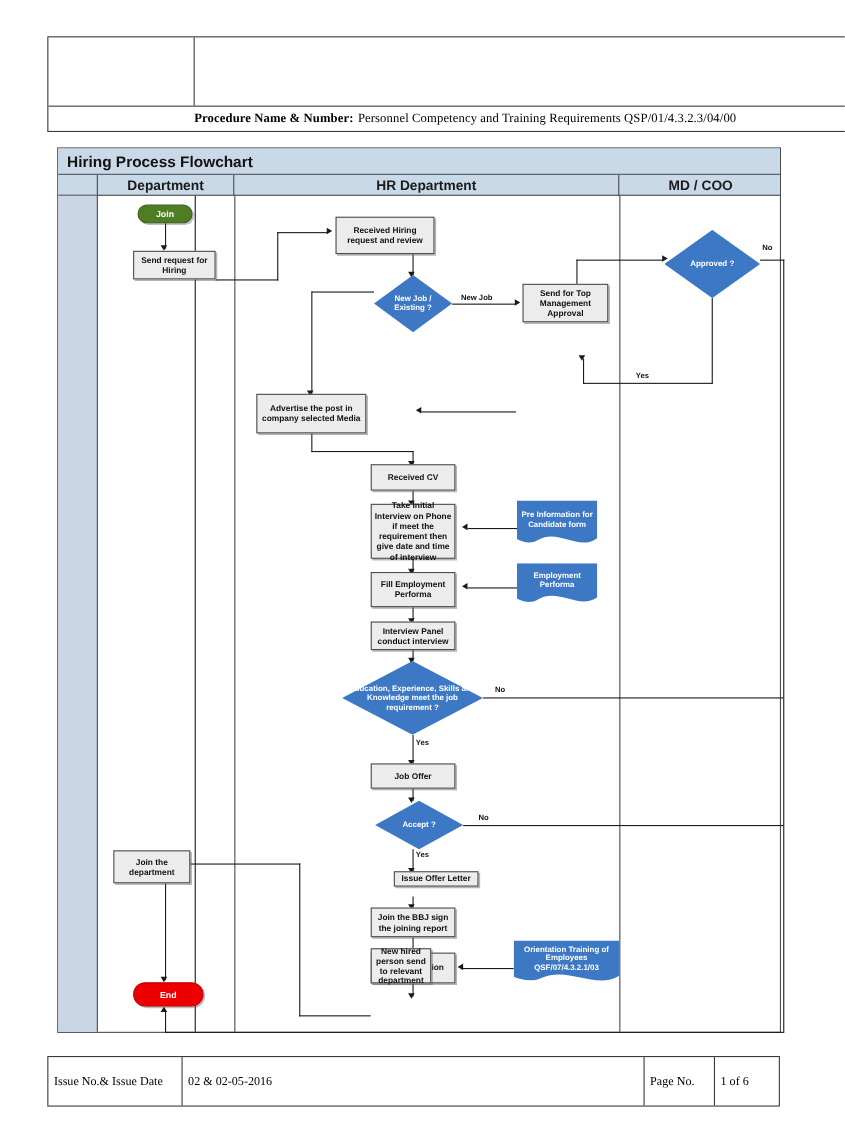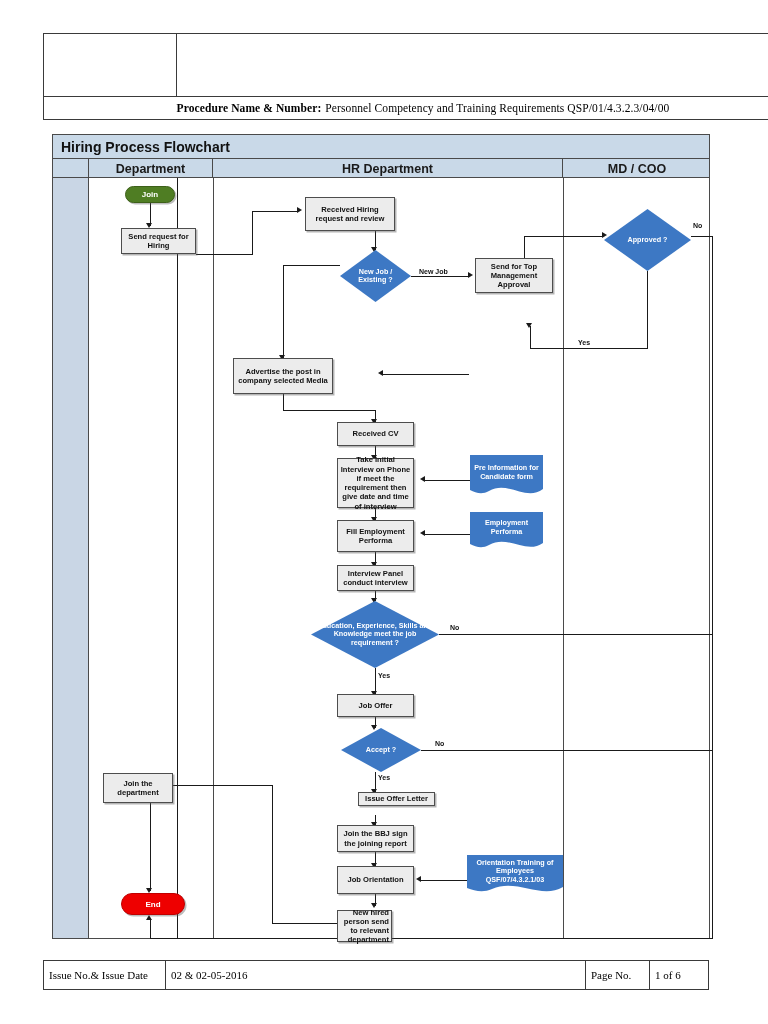--- a/index.html
+++ b/index.html
@@ -123,21 +123,21 @@
   .lnv{width:1.2px;}
   .arr{position:absolute;width:0;height:0;}
   .arr-d{border-left:3.6px solid transparent;border-right:3.6px solid transparent;border-top:5.4px solid #1a1a1a;}
   .arr-u{border-left:3.6px solid transparent;border-right:3.6px solid transparent;border-bottom:5.4px solid #1a1a1a;}
   .arr-l{border-top:3.6px solid transparent;border-bottom:3.6px solid transparent;border-right:5.4px solid #1a1a1a;}
   .arr-r{border-top:3.6px solid transparent;border-bottom:3.6px solid transparent;border-left:5.4px solid #1a1a1a;}
   .elabel{position:absolute;font-size:7px;font-weight:bold;color:#111;white-space:nowrap;}
 
   
   .ftr{
-    position:absolute;left:43px;top:960px;width:666px;height:30px;
+    position:absolute;left:43px;top:960px;width:666px;height:46px;
     border:1.4px solid #3a3a3a;box-sizing:border-box;
     font-family:"Liberation Serif", serif;font-size:11px;color:#000;
   }
   .ftr-c{position:absolute;top:0;height:100%;display:flex;align-items:center;
     box-sizing:border-box;padding:0 5px;}
   .fc1{left:0;width:122px;border-right:1.4px solid #3a3a3a;}
   .fc2{left:122px;width:420px;border-right:1.4px solid #3a3a3a;text-align:right;}
   .fc3{left:542px;width:64px;border-right:1.4px solid #3a3a3a;}
   .fc4{left:606px;right:0;}
 </style>
@@ -339,21 +339,21 @@
 
       <div class="node proc" style="left:284px;top:688px;width:77px;height:28px;">Job Orientation</div>
 
       <div class="docsh" style="left:414px;top:677px;width:96px;height:43px;">
         <svg viewBox="0 0 96 43" preserveAspectRatio="none">
           <path d="M0,0 H96 V32 C74,45 50,23 25,34 C16,38 8,36 0,33 Z" fill="#3d78c4"></path>
         </svg>
         <div class="dtxt">Orientation Training of Employees QSF/07/4.3.2.1/03</div>
       </div>
 
-      <div class="node proc" style="left:284px;top:732px;width:55px;height:32px;text-align:right;">New hired person send to relevant department</div>
+      <div class="node proc" style="left:284px;top:684px;width:55px;height:32px;">New hired person send to relevant department</div>
 
       <div class="node term term-end" style="left:68px;top:715px;width:64px;height:22px;">End</div>
 
     </div>
   </div>
 
   <div class="ftr">
     <div class="ftr-c fc1">Issue No.&amp; Issue Date</div>
     <div class="ftr-c fc2">02 &amp; 02-05-2016</div>
     <div class="ftr-c fc3">Page No.</div>

